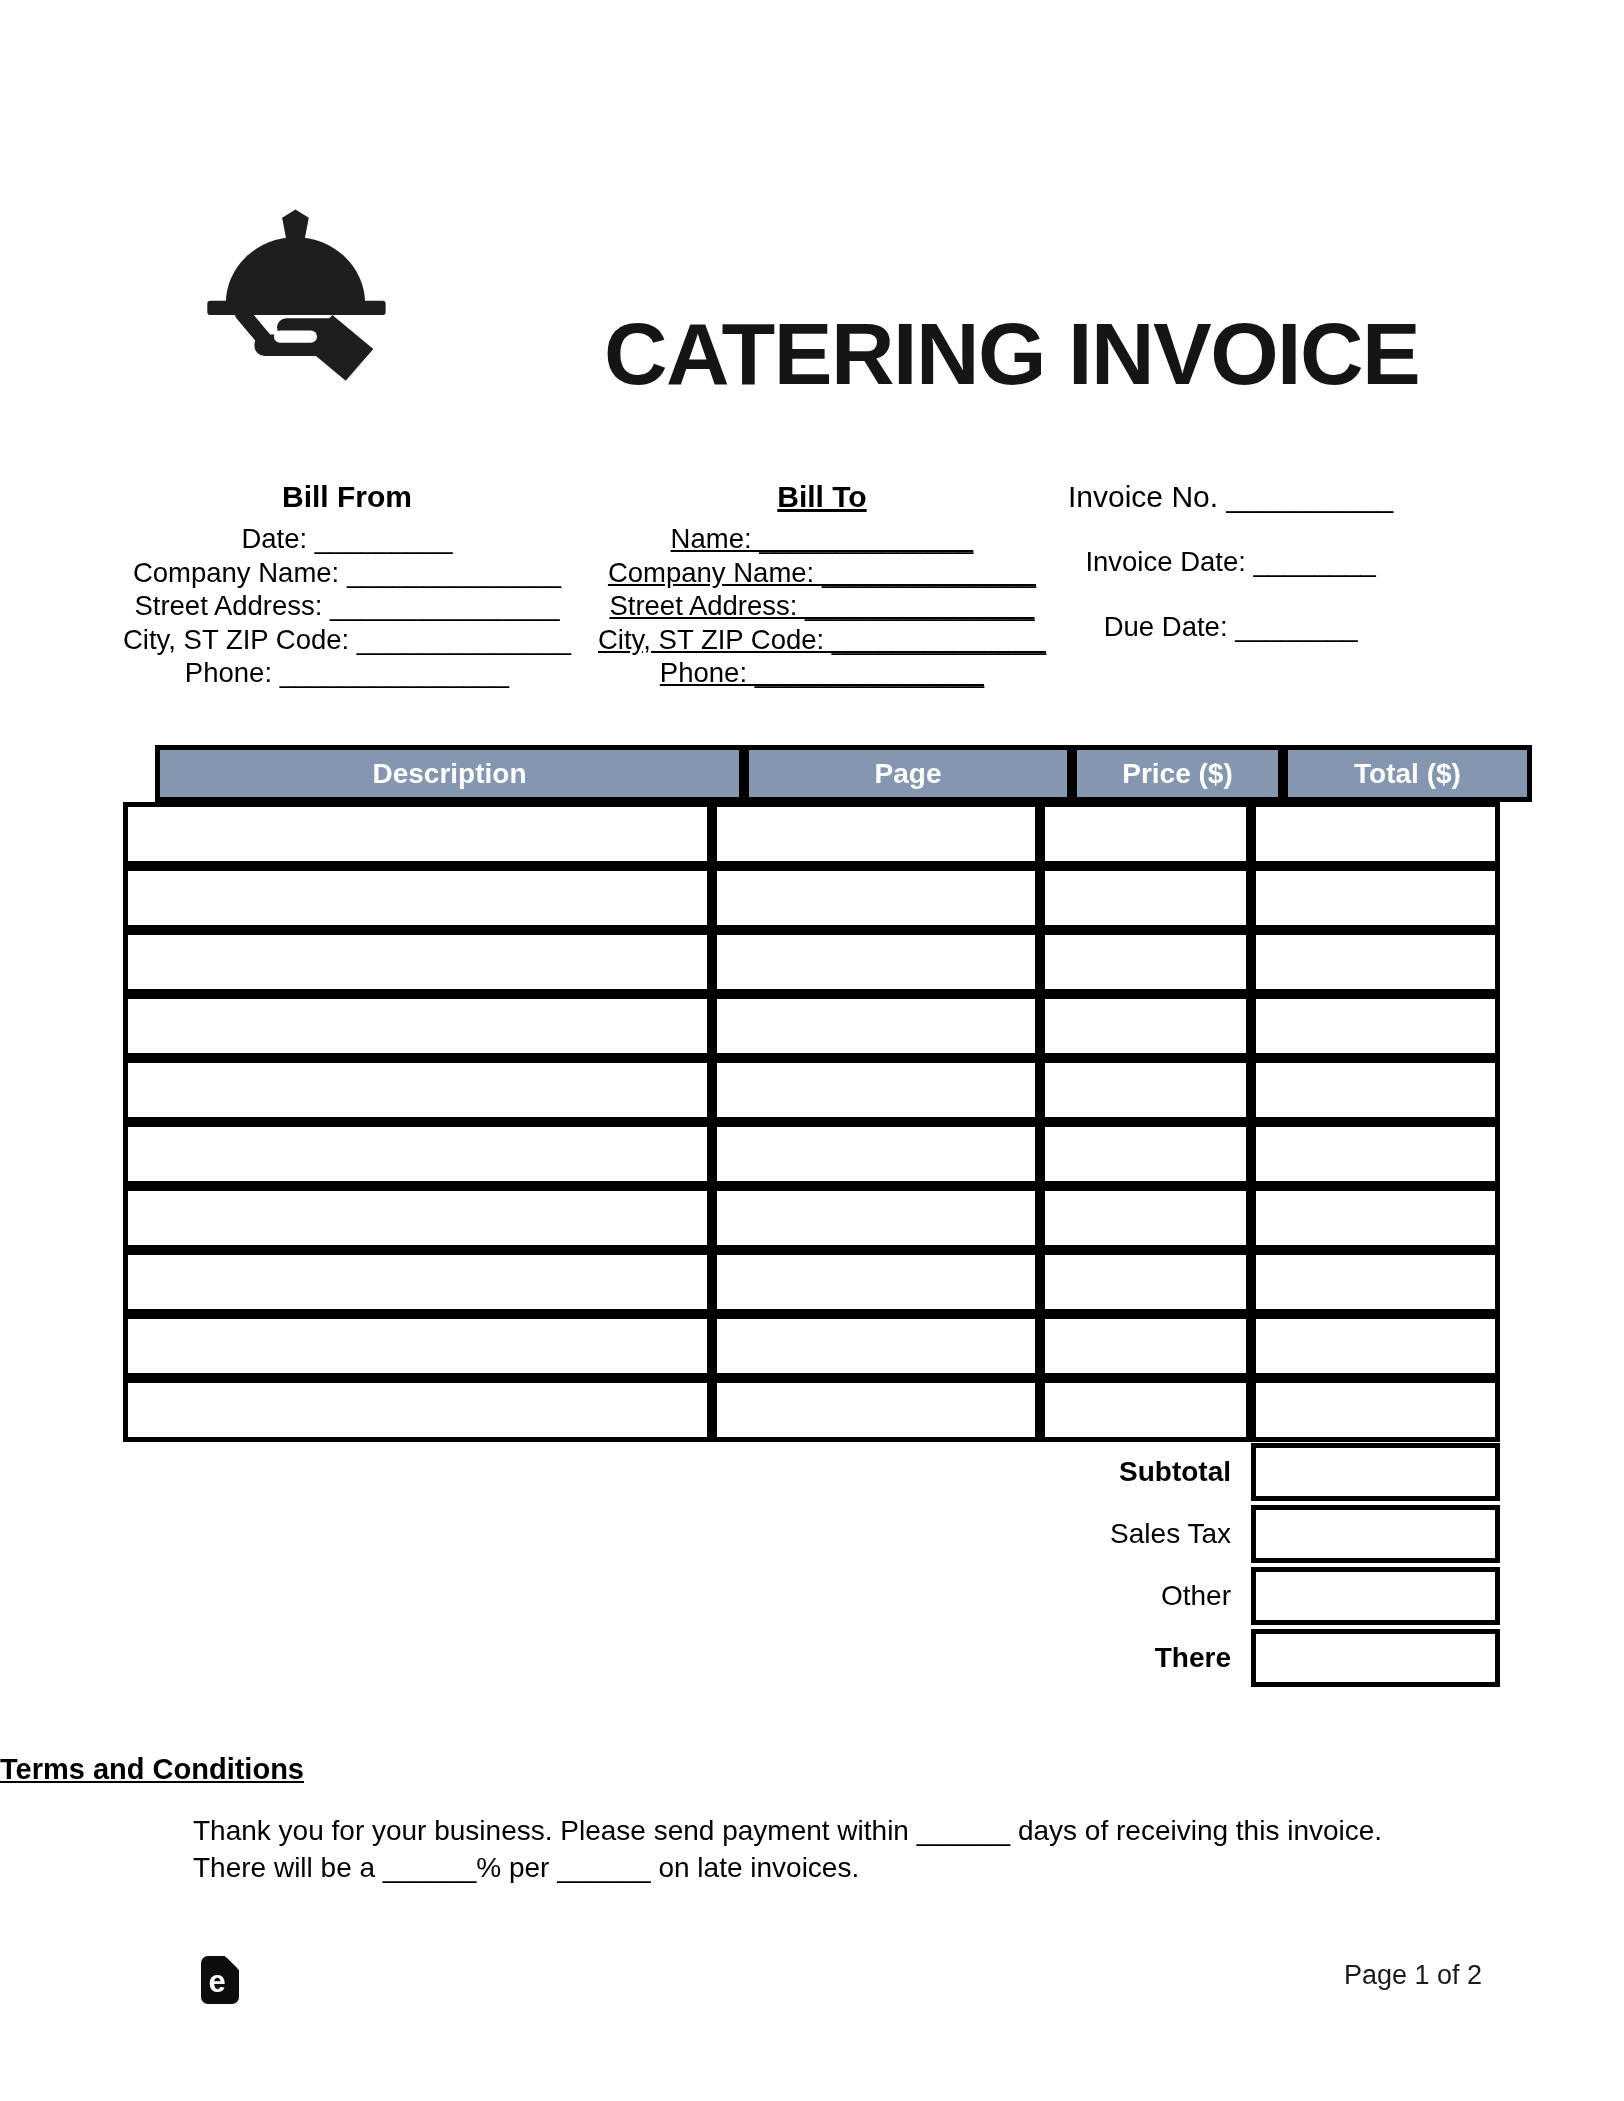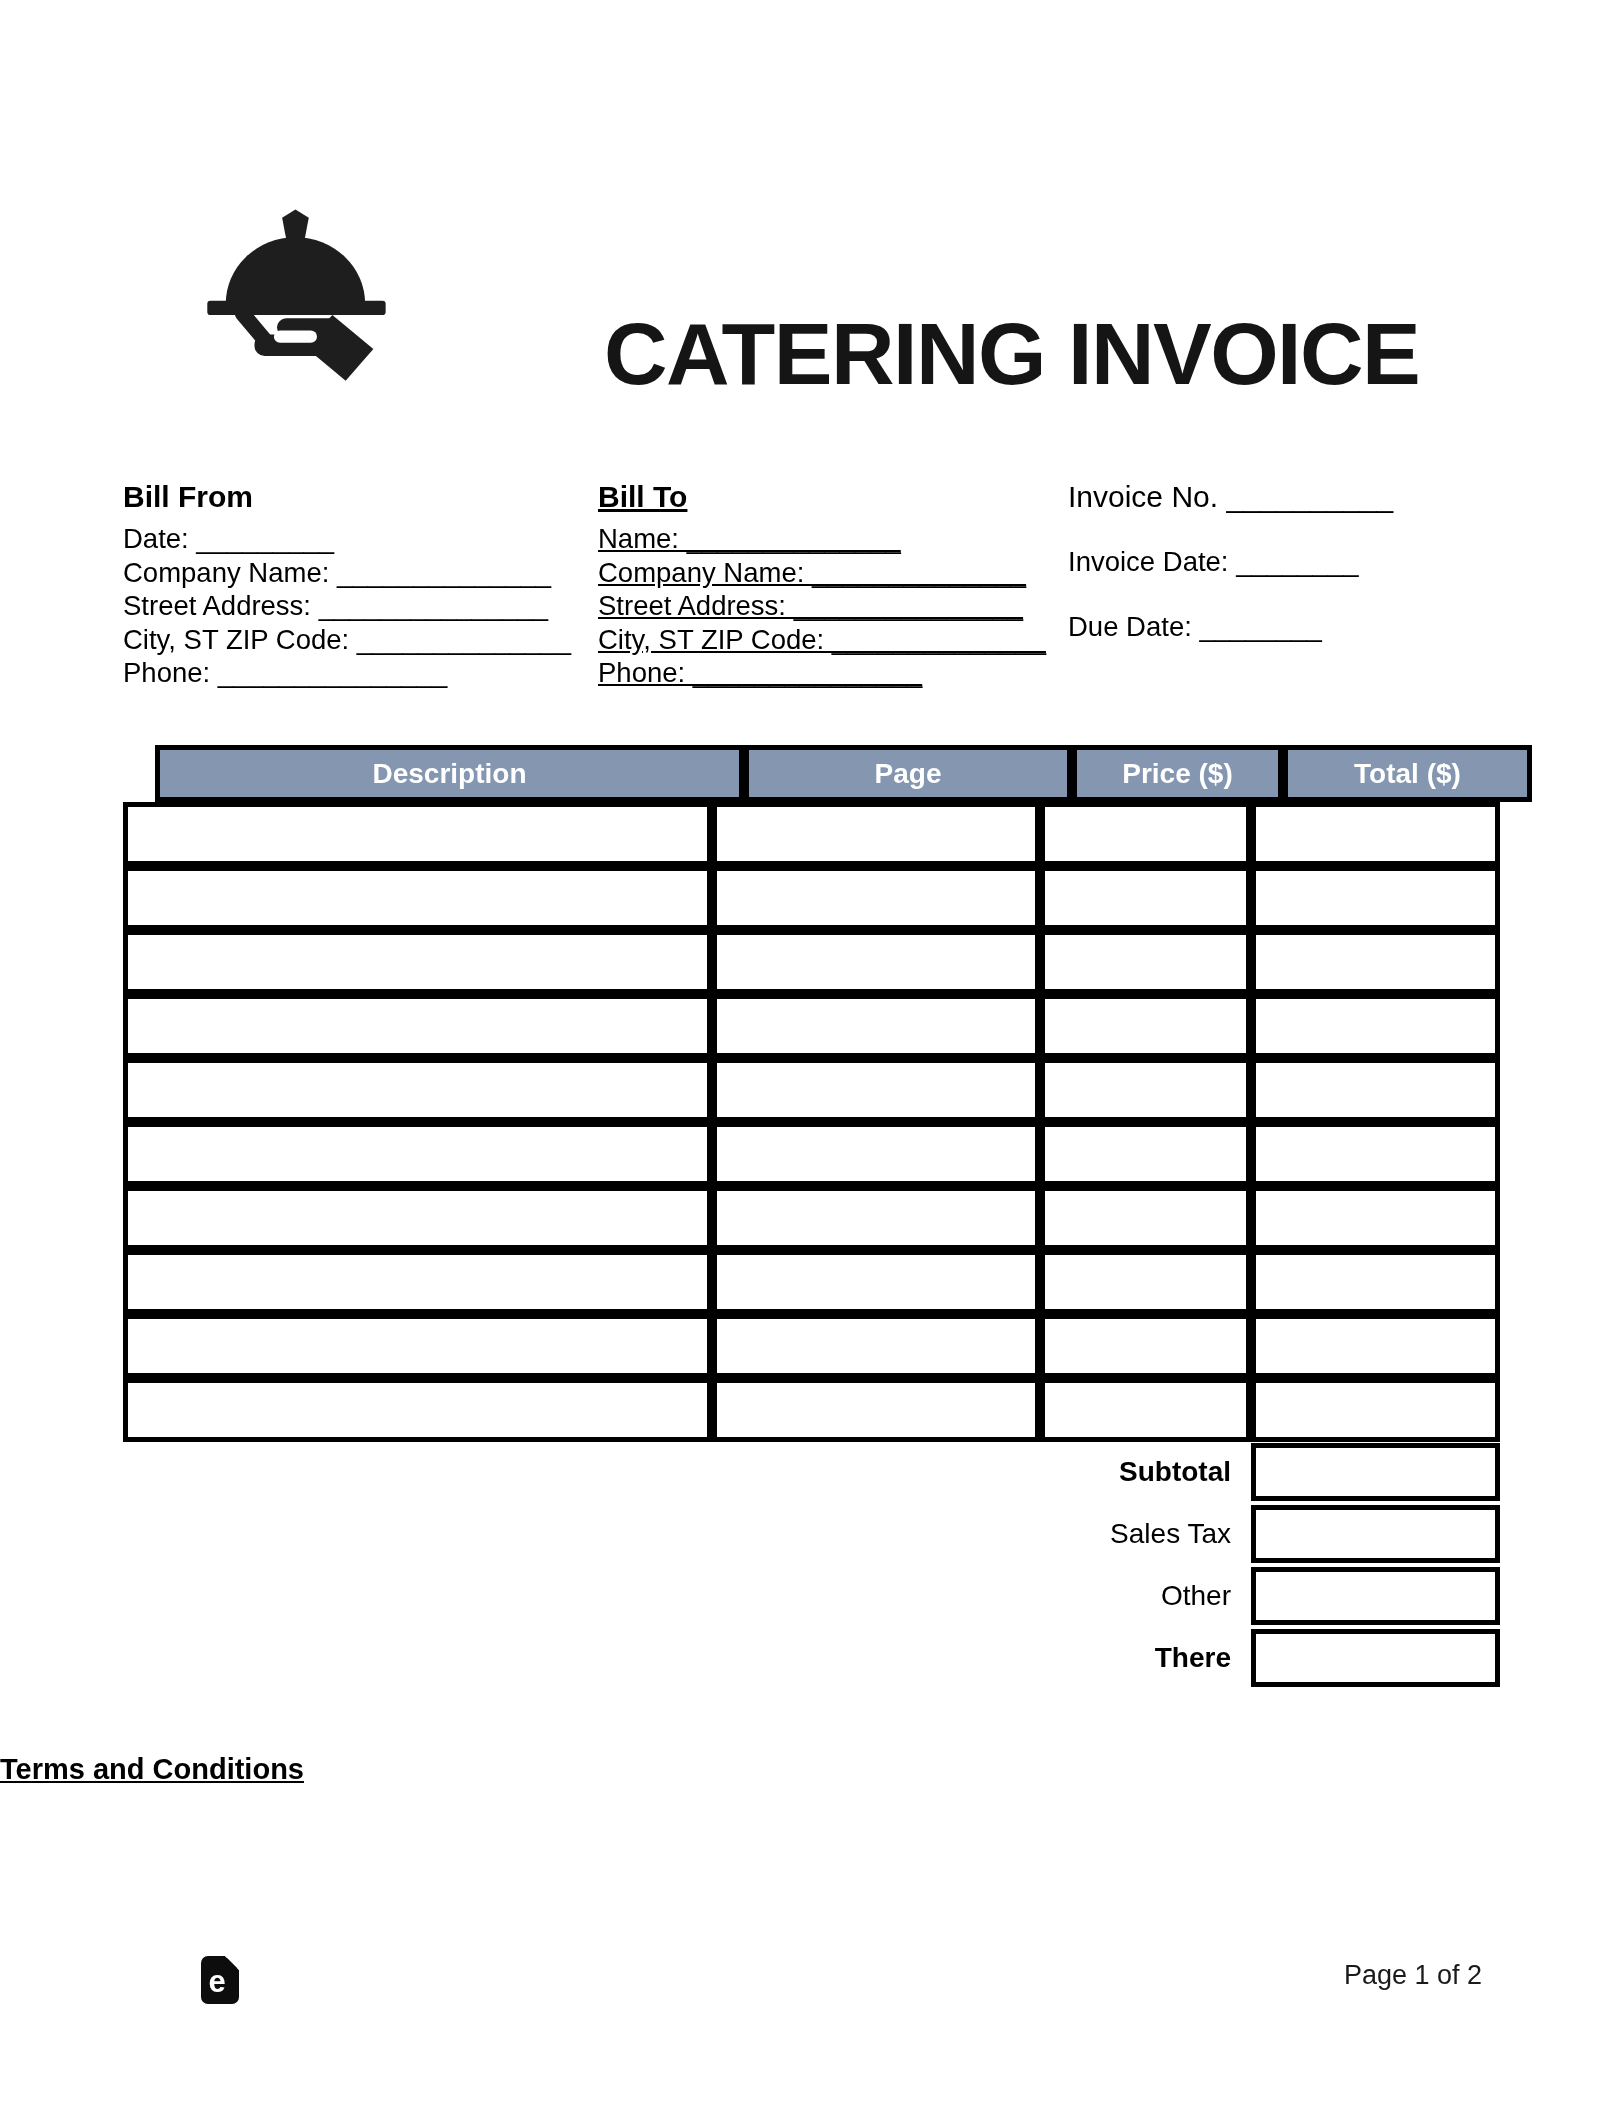--- a/index.html
+++ b/index.html
@@ -7,21 +7,21 @@
         font-family:"Liberation Sans",sans-serif;color:#000;overflow:hidden;}
 
   
   .cloche{position:absolute;left:195px;top:193px;width:205px;height:195px;}
 
   
   .title{position:absolute;left:604px;top:310px;font-size:88px;font-weight:bold;
          letter-spacing:-1.5px;line-height:1;white-space:nowrap;color:#151515;}
 
   
-  .block{position:absolute;top:481px;}
+  .block{position:absolute;top:481px;text-align:center;}
   .b-from{left:123px;} .b-to{left:598px;text-decoration:underline;} .b-meta{left:1068px;}
   .block h3{margin:0 0 9px 0;font-size:30px;font-weight:bold;line-height:32px;}
   .fline{font-size:27.5px;line-height:33.5px;white-space:nowrap;}
   .inv-no{font-size:30px;font-weight:normal;line-height:32px;white-space:nowrap;}
   .inv-line{font-size:27.5px;line-height:32px;margin-top:33px;white-space:nowrap;}
 
   
   table{border-spacing:0;table-layout:fixed;width:1377px;}
   .thead-tbl{position:absolute;left:123px;top:745px;padding-left:32px;}
   .tbody-tbl{position:absolute;left:123px;top:802px;}
@@ -201,20 +201,21 @@
           <div class="sum-box"></div>
         </div>
         <div class="sum-row">
           <div class="sum-label bold">There</div>
           <div class="sum-box"></div>
         </div>
       </div>
   </div>
 
   <div class="terms-h">Terms and Conditions</div>
+  <div class="terms-p">Thank you for your business. Please send payment within ______ days of receiving this invoice. There will be a ______% per ______ on late invoices.</div>
 
   <div class="eforms">
     <svg viewBox="0 0 38 48" width="38" height="48" aria-hidden="true">
       <path d="M7,0 h17 l14,14 v27 a7,7 0 0 1 -7,7 h-24 a7,7 0 0 1 -7,-7 v-34 a7,7 0 0 1 7,-7 z" fill="#0d0d0d"></path>
       <polygon points="24,0 38,0 38,14" fill="#ffffff"></polygon>
       <polygon points="25.5,1.5 25.5,12.5 36.5,12.5" fill="#0d0d0d"></polygon>
       <text x="16" y="36" text-anchor="middle" font-family="Liberation Sans, sans-serif" font-size="31" font-weight="bold" fill="#ffffff">e</text>
     </svg>
   </div>
   <div class="pageno">Page 1 of 2</div>

